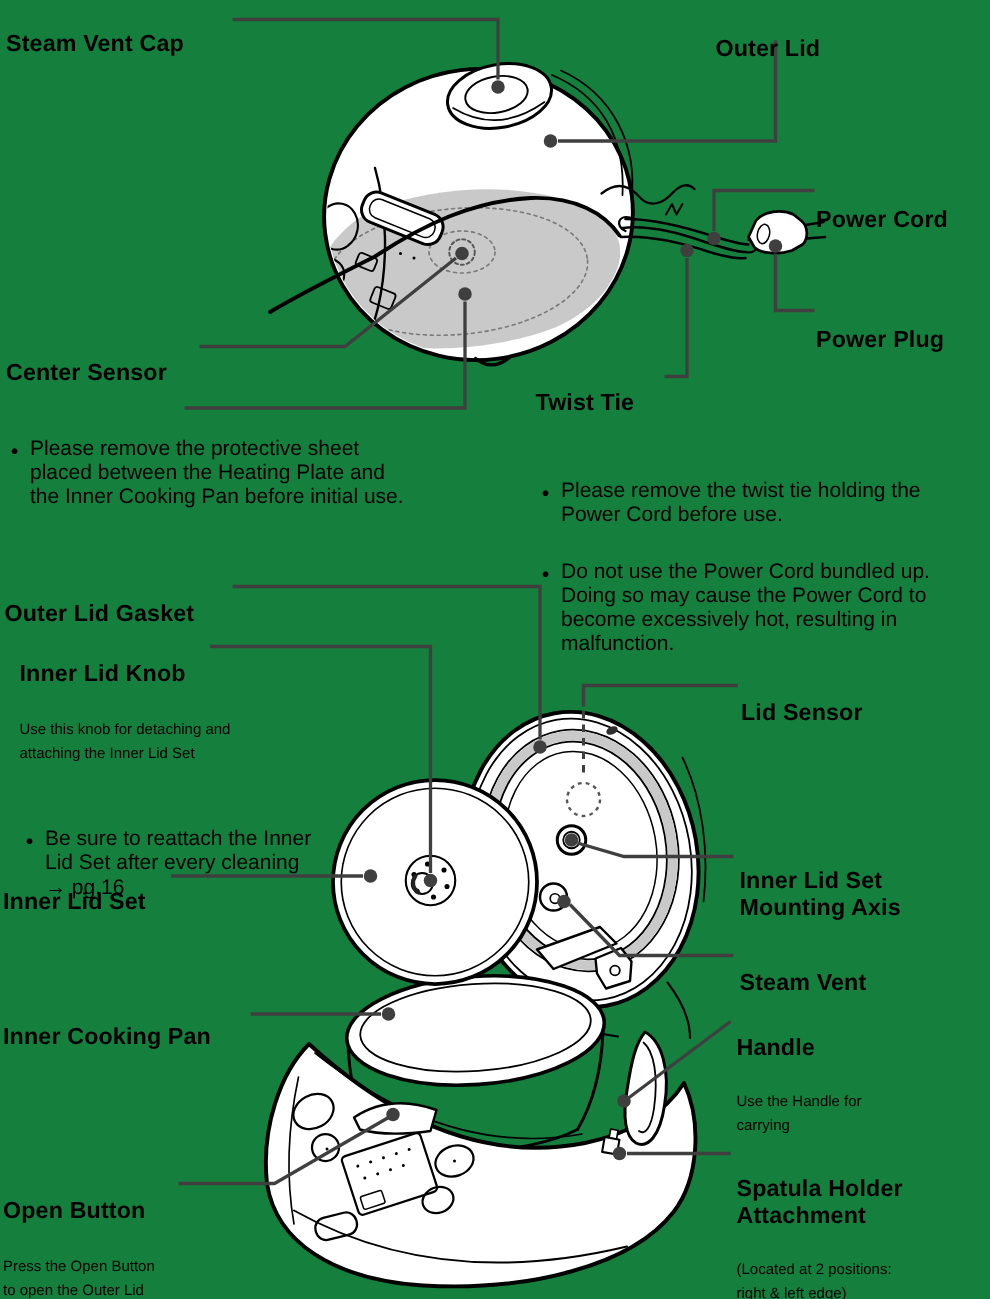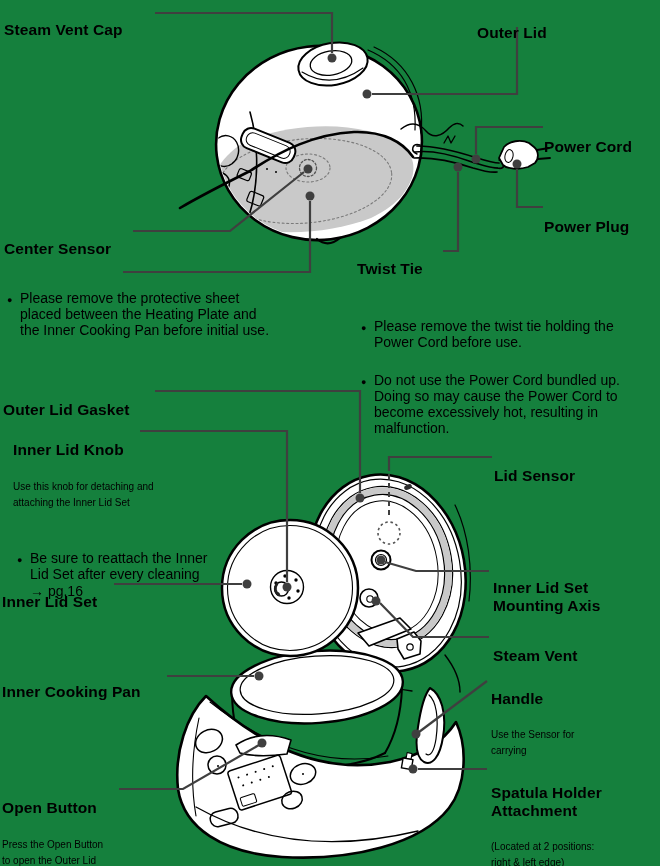--- a/index.html
+++ b/index.html
@@ -259,21 +259,21 @@
   <div class="lbl" style="left:493px;top:629px;">
     <h3>Steam Vent</h3>
   </div>
 
   <div class="lbl" style="left:2px;top:665px;">
     <h3>Inner Cooking Pan</h3>
   </div>
 
   <div class="lbl" style="left:491px;top:672px;">
     <h3>Handle</h3>
-    <div class="desc" style="margin-top:1px;">Use the Sensor for
+    <div class="desc" style="margin-top:1px;">Use the Handle for
 carrying</div>
   </div>
 
   <div class="lbl" style="left:491px;top:766px;">
     <h3>Spatula Holder
 Attachment</h3>
     <div class="desc" style="margin-top:1px;">(Located at 2 positions:
 right &amp; left edge)</div>
   </div>
 

